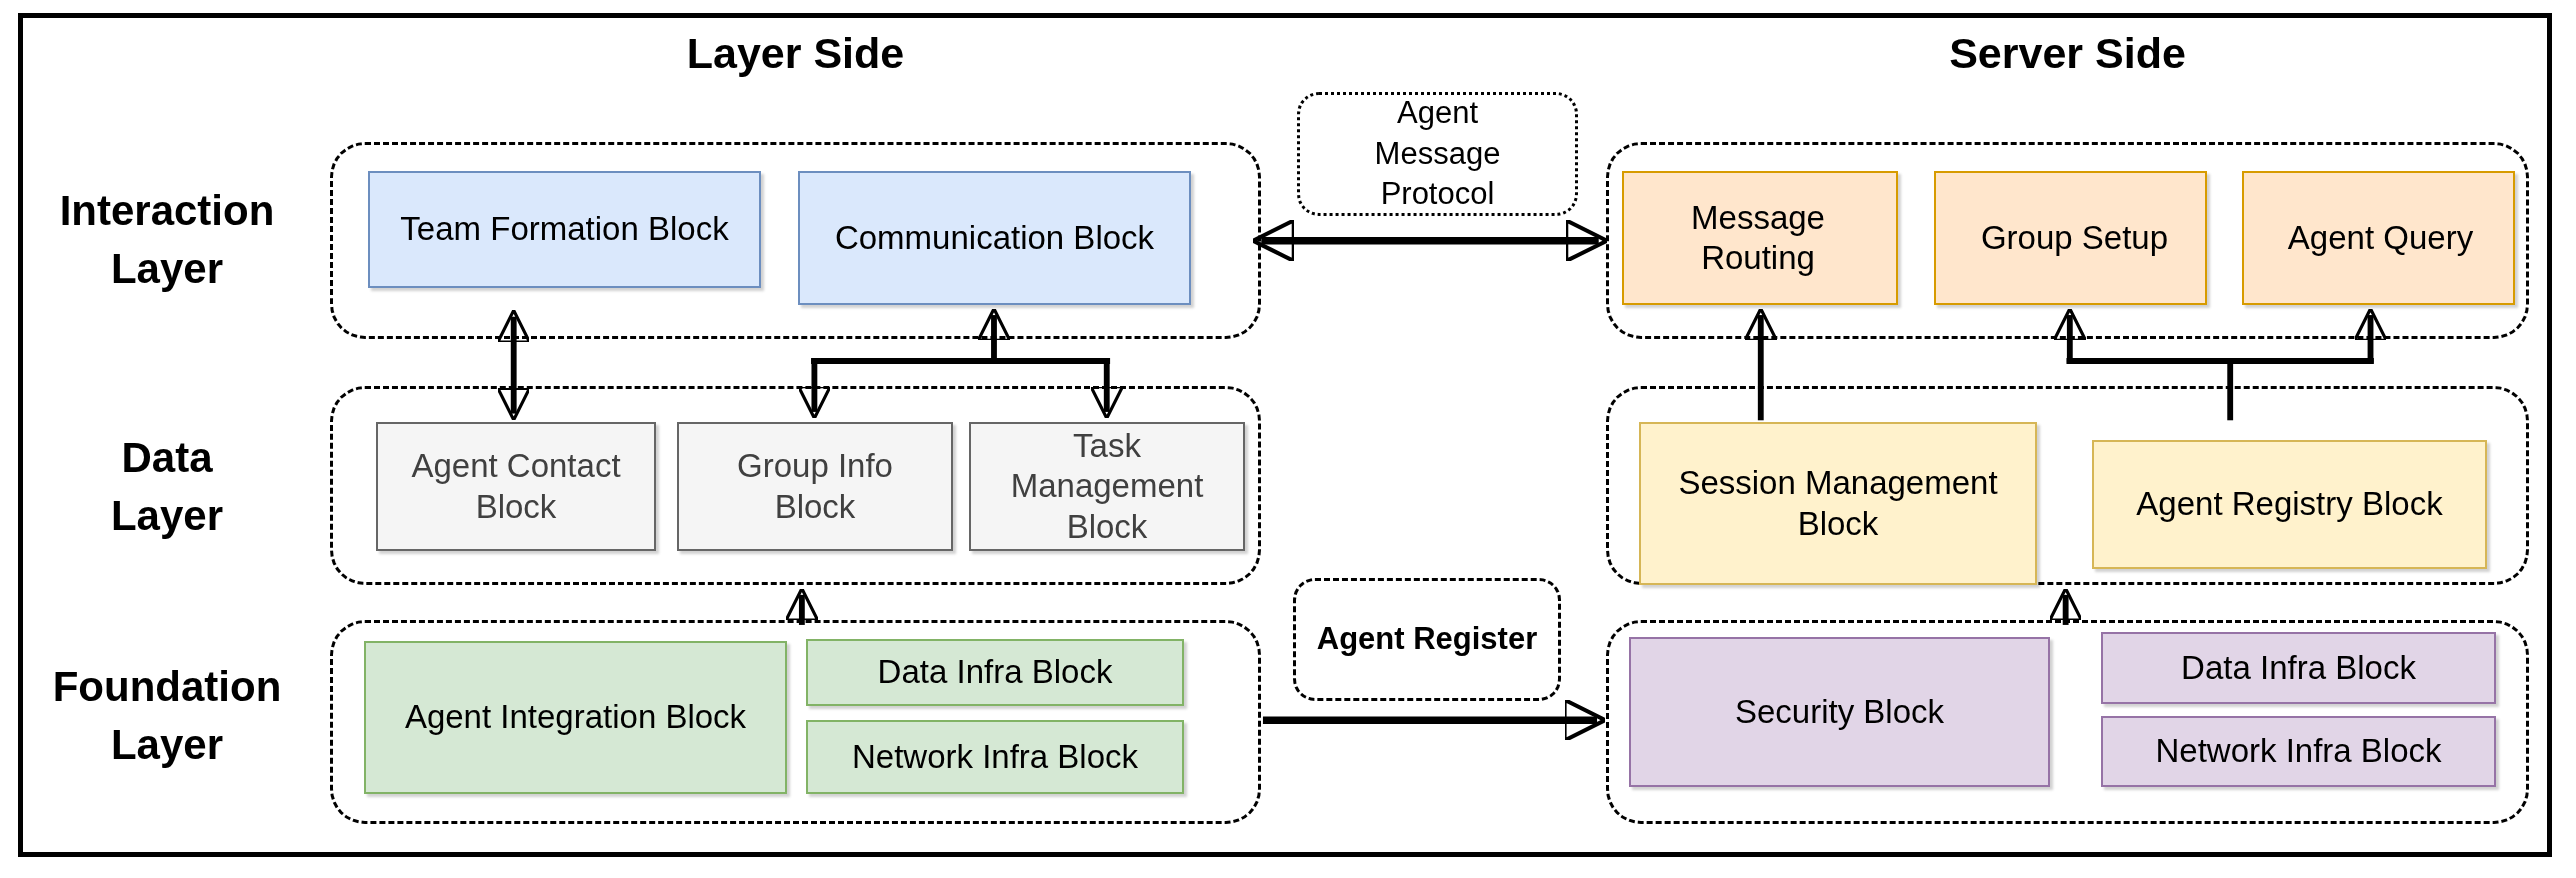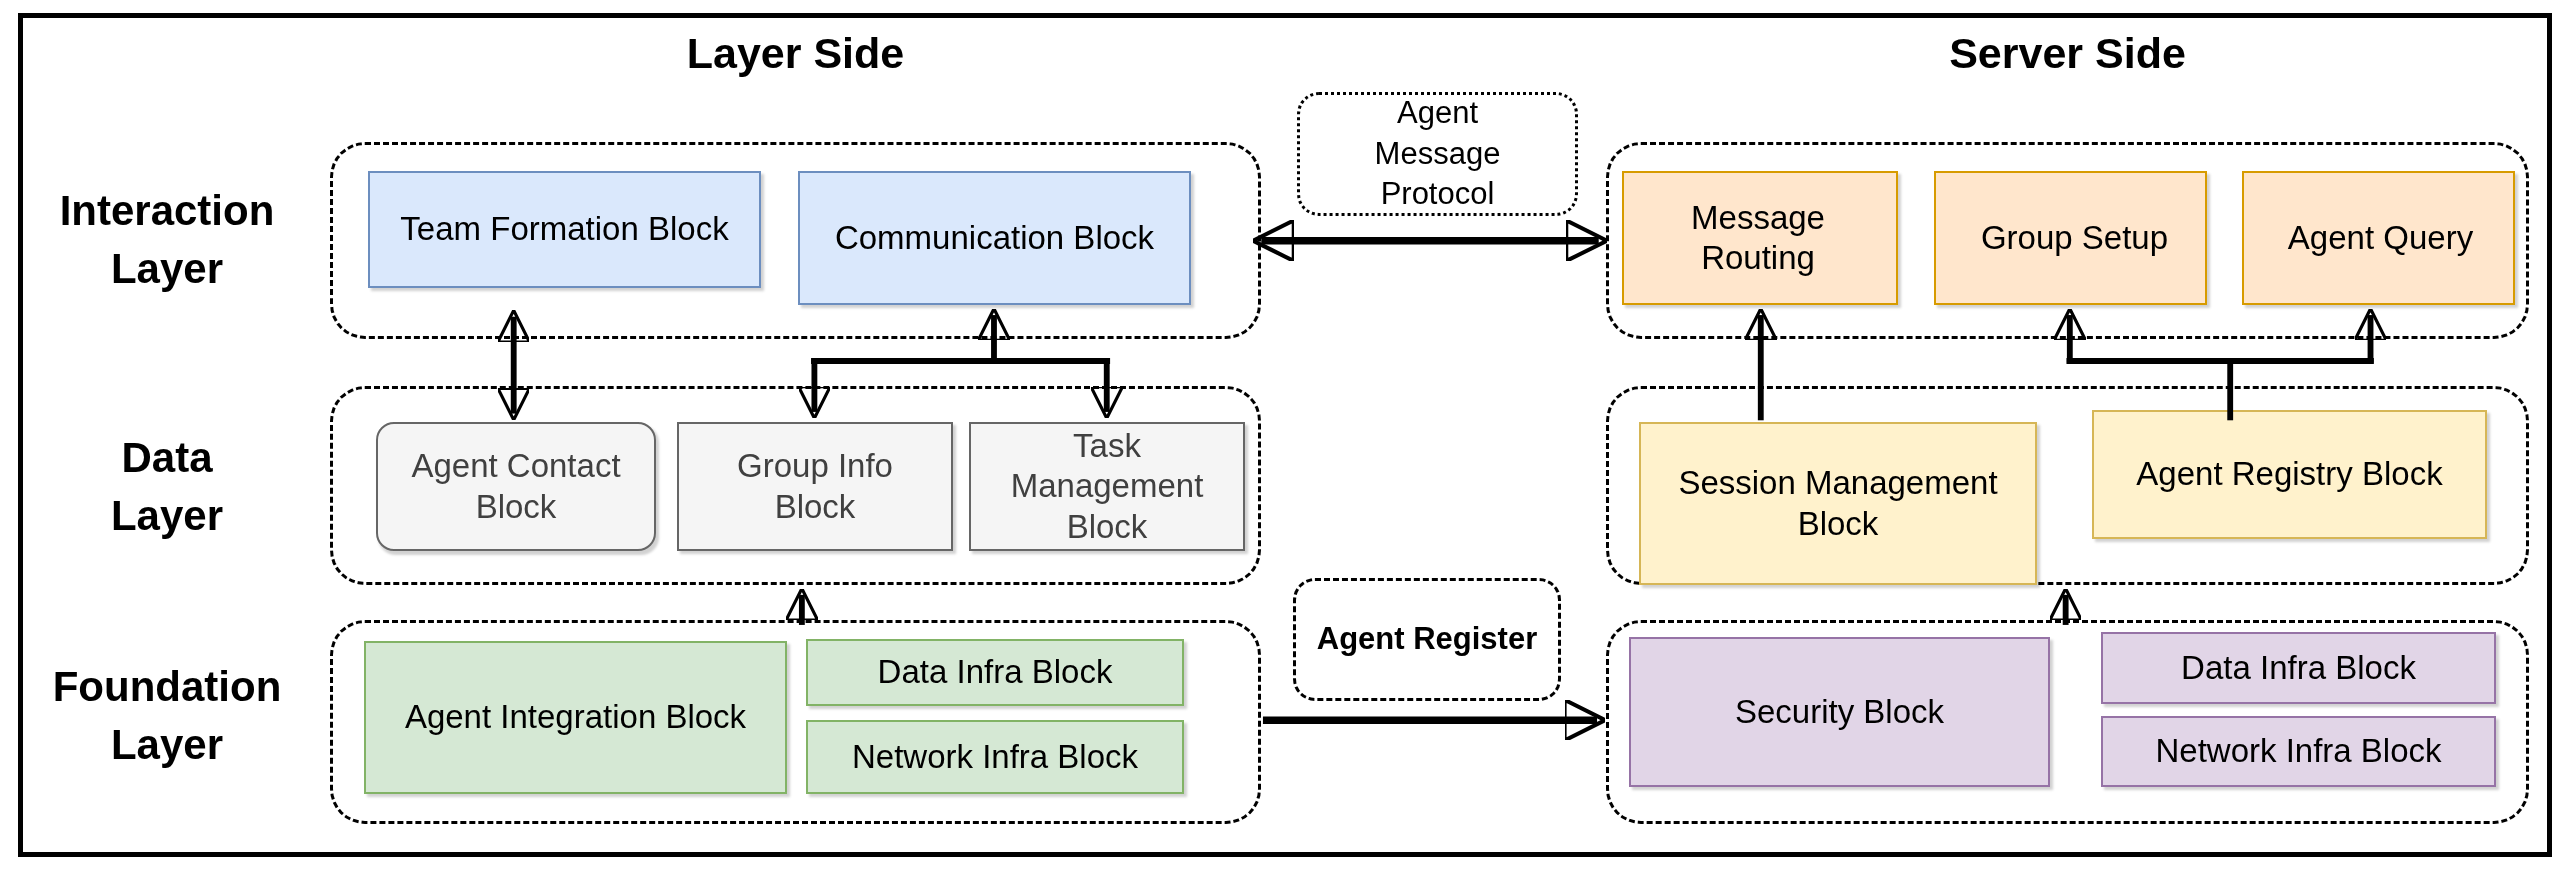--- a/index.html
+++ b/index.html
@@ -78,21 +78,21 @@
   <div class="container" style="left:1606px;top:386px;width:923px;height:199px;"></div>
   <div class="container" style="left:1606px;top:620px;width:923px;height:204px;"></div>
 
   <div class="box box--blue" style="left:368px;top:171px;width:393px;height:117px;">
     <span class="box-label">Team Formation Block</span>
   </div>
   <div class="box box--blue" style="left:798px;top:171px;width:393px;height:134px;">
     <span class="box-label">Communication Block</span>
   </div>
 
-  <div class="box box--gray" style="left:376px;top:422px;width:280px;height:129px;border-radius:18px;">
+  <div class="box box--gray" style="left:376px;top:422px;width:280px;height:129px;">
     <span class="box-label">Agent Contact Block</span>
   </div>
   <div class="box box--gray" style="left:677px;top:422px;width:276px;height:129px;">
     <span class="box-label">Group Info Block</span>
   </div>
   <div class="box box--gray" style="left:969px;top:422px;width:276px;height:129px;">
     <span class="box-label">Task Management Block</span>
   </div>
 
   <div class="box box--green" style="left:364px;top:641px;width:423px;height:153px;">
@@ -111,21 +111,21 @@
   <div class="box box--orange" style="left:1934px;top:171px;width:273px;height:134px;padding-left:36px;">
     <span class="box-label">Group Setup</span>
   </div>
   <div class="box box--orange" style="left:2242px;top:171px;width:273px;height:134px;padding-left:32px;">
     <span class="box-label">Agent Query</span>
   </div>
 
   <div class="box box--yellow" style="left:1639px;top:422px;width:398px;height:163px;">
     <span class="box-label">Session Management Block</span>
   </div>
-  <div class="box box--yellow" style="left:2092px;top:410px;width:395px;height:129px;">
+  <div class="box box--yellow" style="left:2092px;top:440px;width:395px;height:129px;">
     <span class="box-label">Agent Registry Block</span>
   </div>
 
   <div class="box box--purple" style="left:1629px;top:637px;width:421px;height:150px;">
     <span class="box-label">Security Block</span>
   </div>
   <div class="box box--purple" style="left:2101px;top:632px;width:395px;height:72px;">
     <span class="box-label">Data Infra Block</span>
   </div>
   <div class="box box--purple" style="left:2101px;top:716px;width:395px;height:71px;">

